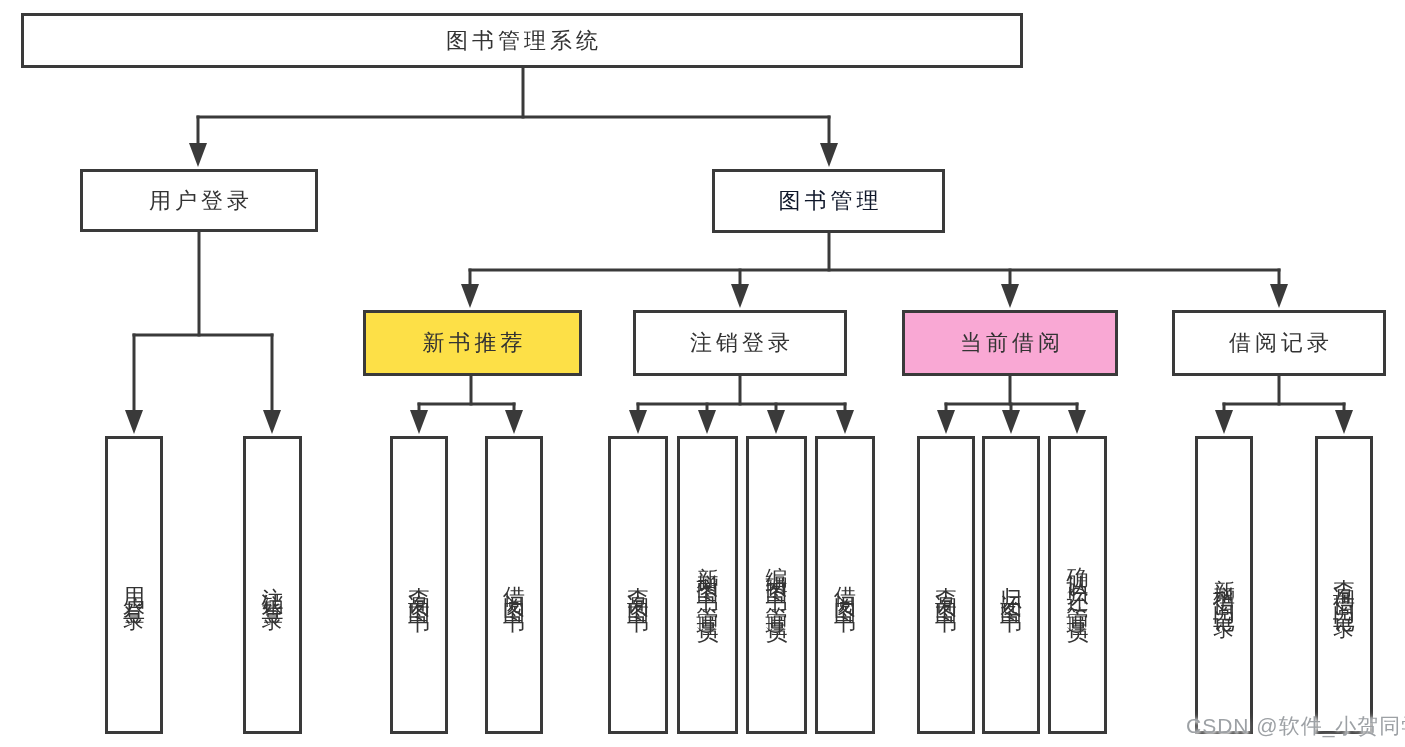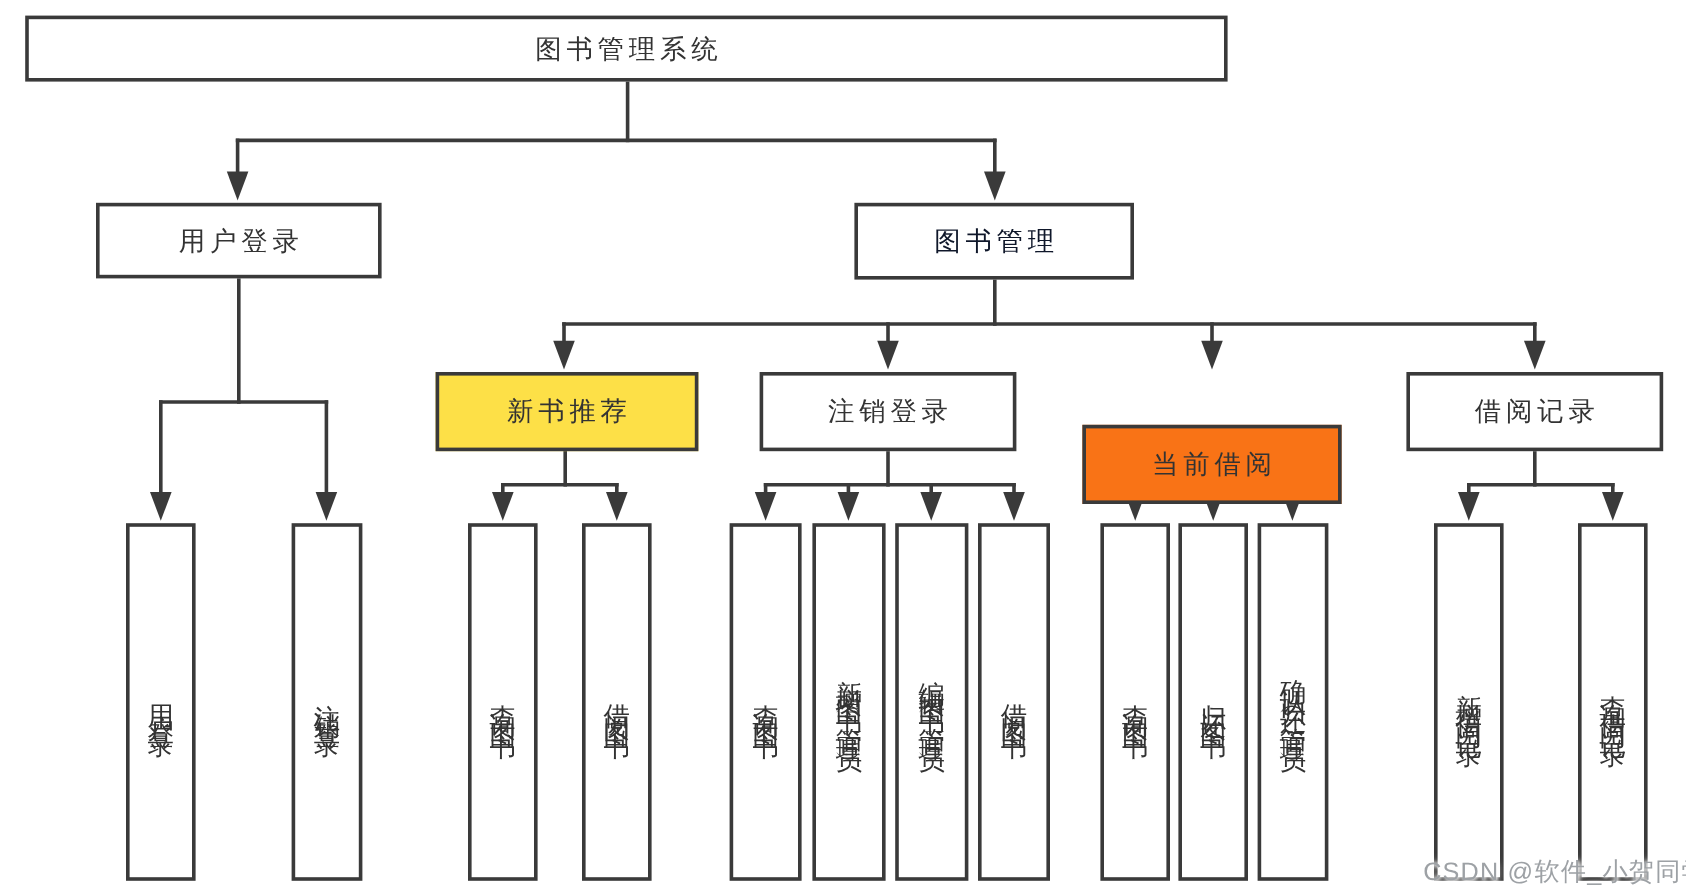--- a/index.html
+++ b/index.html
@@ -93,21 +93,21 @@
   <div class="box h" style="left: 712px; top: 169px; width: 233px; height: 64px; border-color: rgb(58, 58, 58); color: #0f172a; background: rgb(255, 255, 255);">
     <span class="lbl">图书管理</span>
   </div>
 
   <div class="box h" style="left: 363px; top: 310px; width: 219px; height: 66px; border-color: rgb(58, 58, 58); color: rgb(51, 51, 51); background: #fde047;">
     <span class="lbl">新书推荐</span>
   </div>
   <div class="box h" style="left: 633px; top: 310px; width: 214px; height: 66px; border-color: rgb(58, 58, 58); color: rgb(51, 51, 51); background: rgb(255, 255, 255);">
     <span class="lbl">注销登录</span>
   </div>
-  <div class="box h" style="left: 902px; top: 310px; width: 216px; height: 66px; border-color: rgb(58, 58, 58); color: rgb(51, 51, 51); background: #f97316; margin-top: 44px;">
+  <div class="box h" style="left: 902px; top: 310px; width: 216px; height: 66px; border-color: rgb(58, 58, 58); color: rgb(51, 51, 51); background: #f9a8d4;">
     <span class="lbl">当前借阅</span>
   </div>
   <div class="box h" style="left: 1172px; top: 310px; width: 214px; height: 66px; border-color: rgb(58, 58, 58); color: rgb(51, 51, 51); background: rgb(255, 255, 255);">
     <span class="lbl">借阅记录</span>
   </div>
 
   <div class="box v" style="left: 105px; top: 436px; width: 58px; height: 298px; border-color: rgb(58, 58, 58); color: rgb(51, 51, 51); background: rgb(255, 255, 255);">
     <span class="lbl">用户登录</span>
   </div>
   <div class="box v" style="left: 243px; top: 436px; width: 59px; height: 298px; border-color: rgb(58, 58, 58); color: rgb(51, 51, 51); background: rgb(255, 255, 255);">

